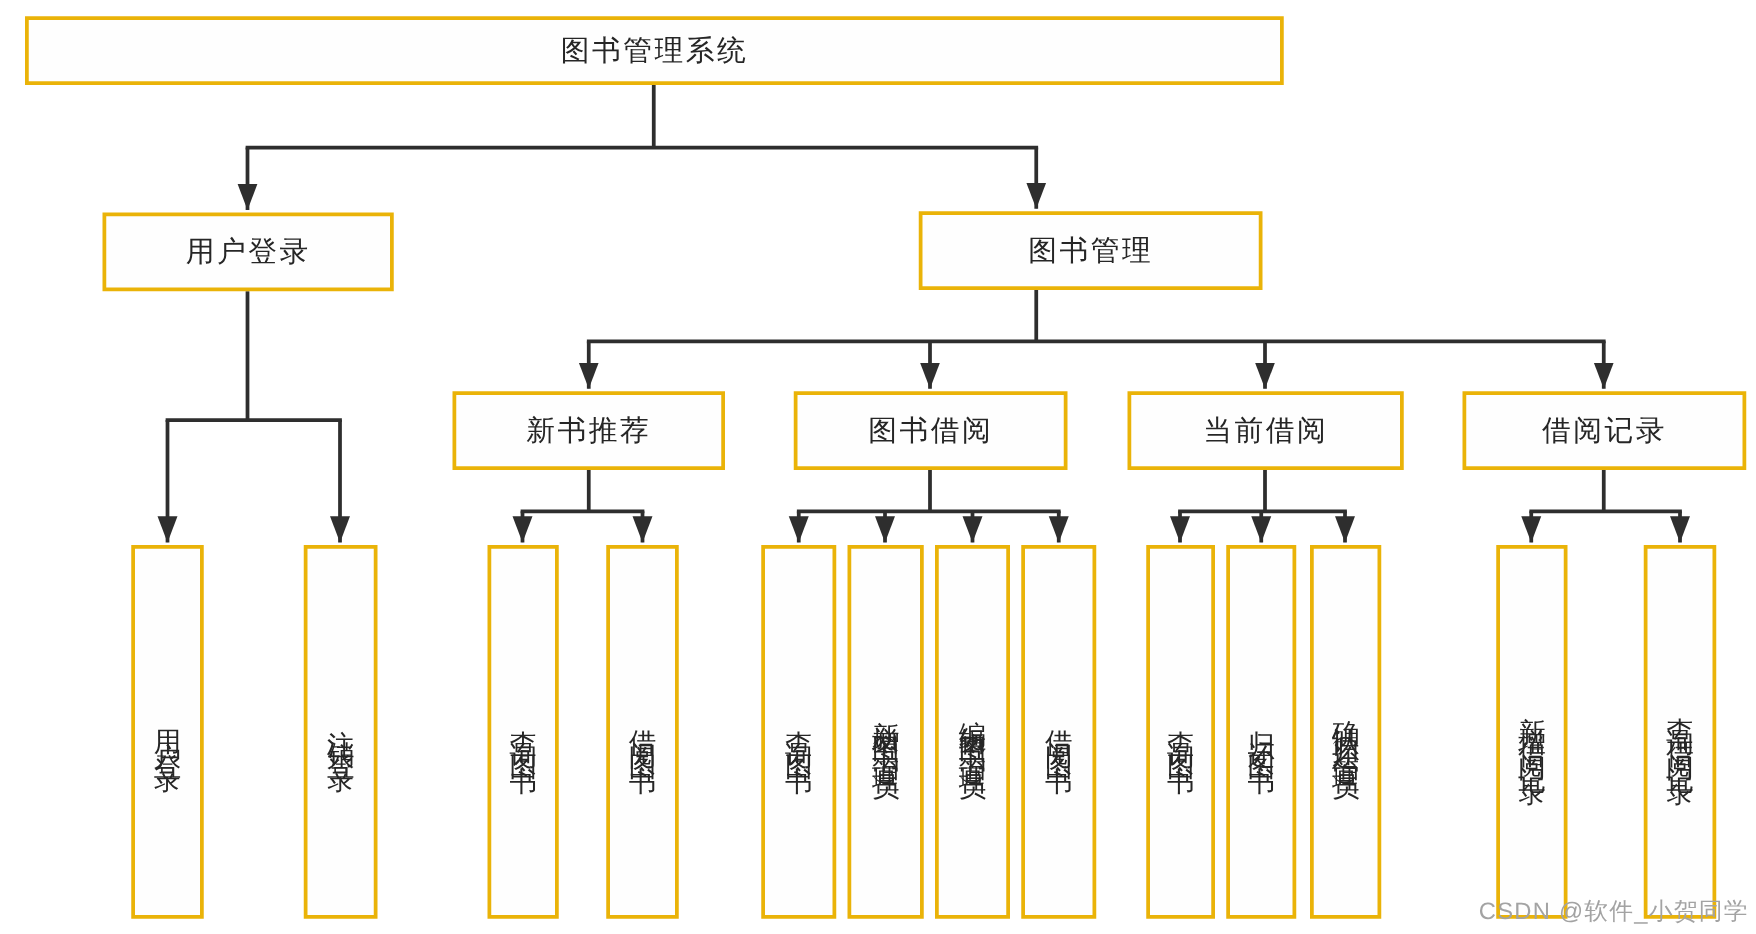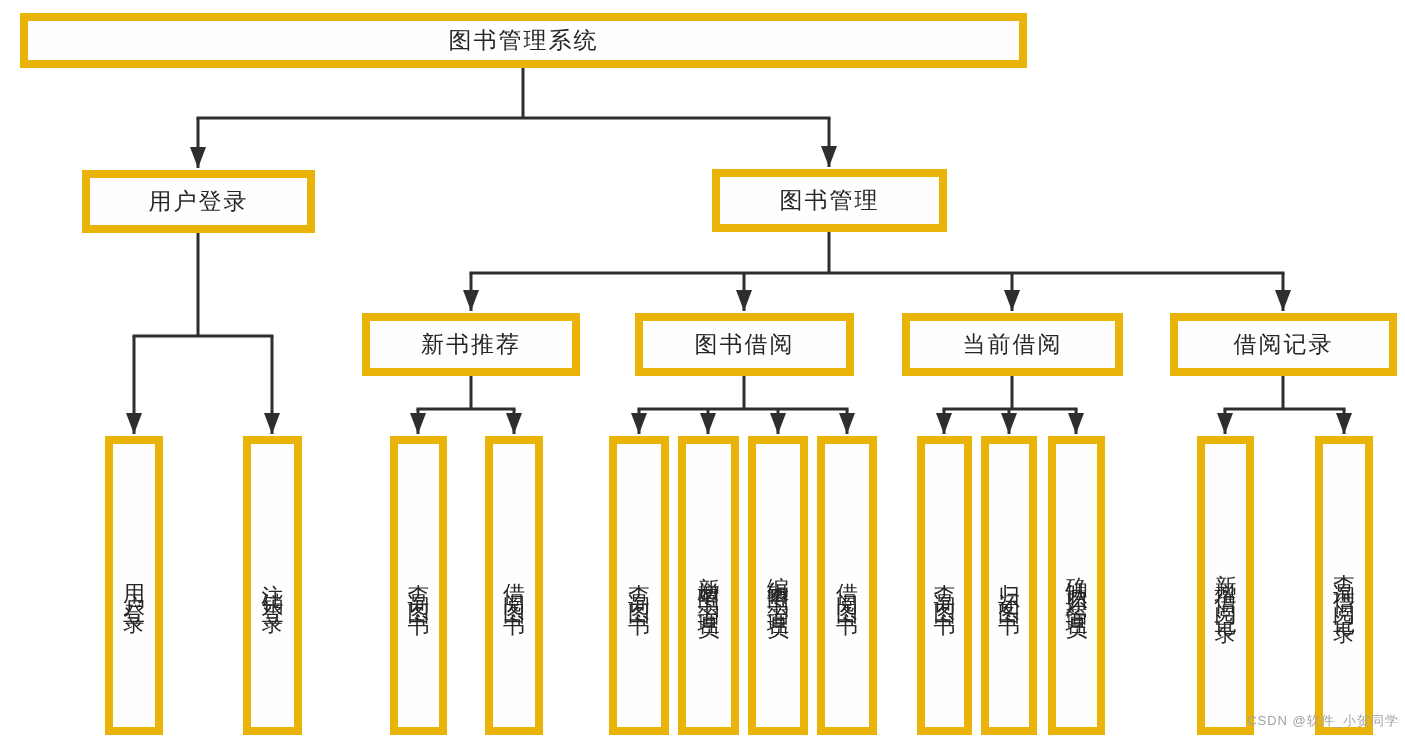--- a/index.html
+++ b/index.html
@@ -17,21 +17,21 @@
   }
   .connectors {
     position: absolute;
     left: 0;
     top: 0;
     z-index: 1;
   }
   .hnode, .vnode {
     position: absolute;
     box-sizing: border-box;
-    border: 8px solid #eab308;
+    border: 3px solid #eab308;
     background: #fefefe;
     display: flex;
     align-items: center;
     justify-content: center;
     z-index: 2;
   }
   .h-label {
     font-size: 23px;
     letter-spacing: 2px;
     color: #262626;
@@ -45,22 +45,22 @@
     color: #262626;
     line-height: 1;
     white-space: nowrap;
   }
   .vnode.long .v-label {
     letter-spacing: 6px;
   }
   .watermark {
     position: absolute;
     right: 6px;
-    bottom: 17px;
-    font-size: 13px;
+    bottom: 5px;
+    font-size: 19px;
     color: #a3a3a3;
     letter-spacing: 1px;
     z-index: 3;
     white-space: nowrap;
   }
 </style>
 </head>
 <body>
 
 <div class="canvas">
@@ -111,21 +111,21 @@
     </g>
   </svg>
 
   <div class="hnode" style="left:20px;top:13px;width:1007px;height:55px">
     <span class="h-label">图书管理系统</span>
   </div>
 
   <div class="hnode" style="left:82px;top:170px;width:233px;height:63px">
     <span class="h-label">用户登录</span>
   </div>
-  <div class="hnode" style="left:712px;top:169px;width:235px;height:63px">
+  <div class="hnode" style="left:735px;top:169px;width:275px;height:63px">
     <span class="h-label">图书管理</span>
   </div>
 
   <div class="hnode" style="left:635px;top:313px;width:219px;height:63px">
     <span class="h-label">图书借阅</span>
   </div>
   <div class="hnode" style="left:362px;top:313px;width:218px;height:63px">
     <span class="h-label">新书推荐</span>
   </div>
   <div class="hnode" style="left:1170px;top:313px;width:227px;height:63px">

